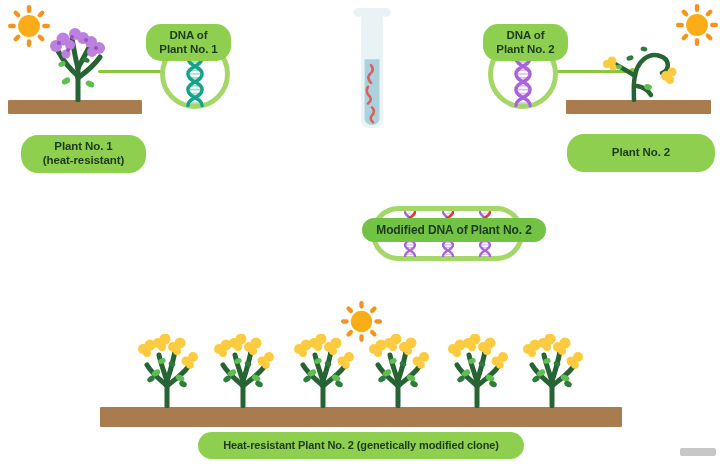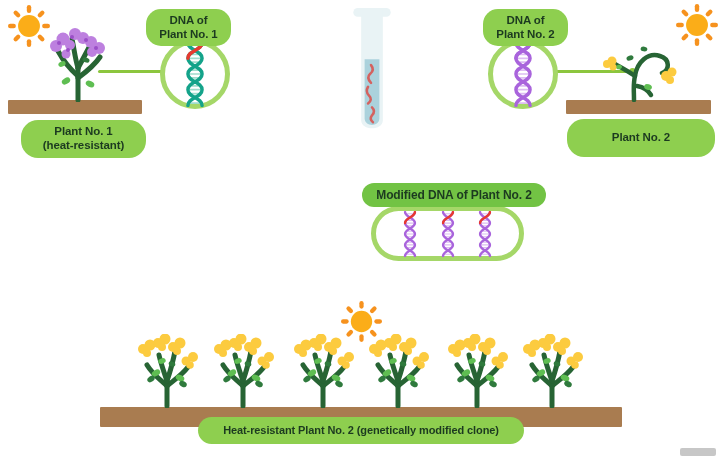--- a/index.html
+++ b/index.html
@@ -9,28 +9,28 @@
     font-family:"Liberation Sans", sans-serif;
   }
   .abs{position:absolute;}
   
   .pill{
     position:absolute;box-sizing:border-box;
     background:var(--pill-green,#8ECF4F);
     color:var(--label-text,#1C3A20);
     display:flex;flex-direction:column;align-items:center;justify-content:center;
     font-weight:700;text-align:center;line-height:1.18;letter-spacing:-.1px;
-    border-radius:17px;z-index:4;
+    border-radius:17px;z-index:4;margin-top:15px;
   }
   .pill span{display:block;white-space:nowrap;}
   .pill-dna1{left:146px;top:9px;width:85px;height:37px;font-size:11.5px;border-radius:15px;}
   .pill-plant1{left:21px;top:120px;width:125px;height:38px;font-size:11.5px;}
   .pill-dna2{left:483px;top:9px;width:85px;height:37px;font-size:11.5px;border-radius:15px;}
   .pill-plant2{left:567px;top:119px;width:148px;height:38px;font-size:11.5px;}
-  .pill-mod{left:362px;top:183px;width:184px;height:24px;font-size:12px;border-radius:12px;
+  .pill-mod{left:362px;top:203px;width:184px;height:24px;font-size:12px;border-radius:12px;
             background:var(--pill-green-dark,#72C344);}
   .pill-bottom{left:198px;top:417px;width:326px;height:27px;font-size:11px;border-radius:14px;}
   
   .dna-circle{
     position:absolute;box-sizing:border-box;width:70px;height:70px;border-radius:50%;
     background:#fff;border:5px solid var(--ring-green,#A5D768);
     display:flex;align-items:center;justify-content:center;z-index:3;
   }
   .circle1{left:160px;top:39px;}
   .circle2{left:488px;top:39px;}

